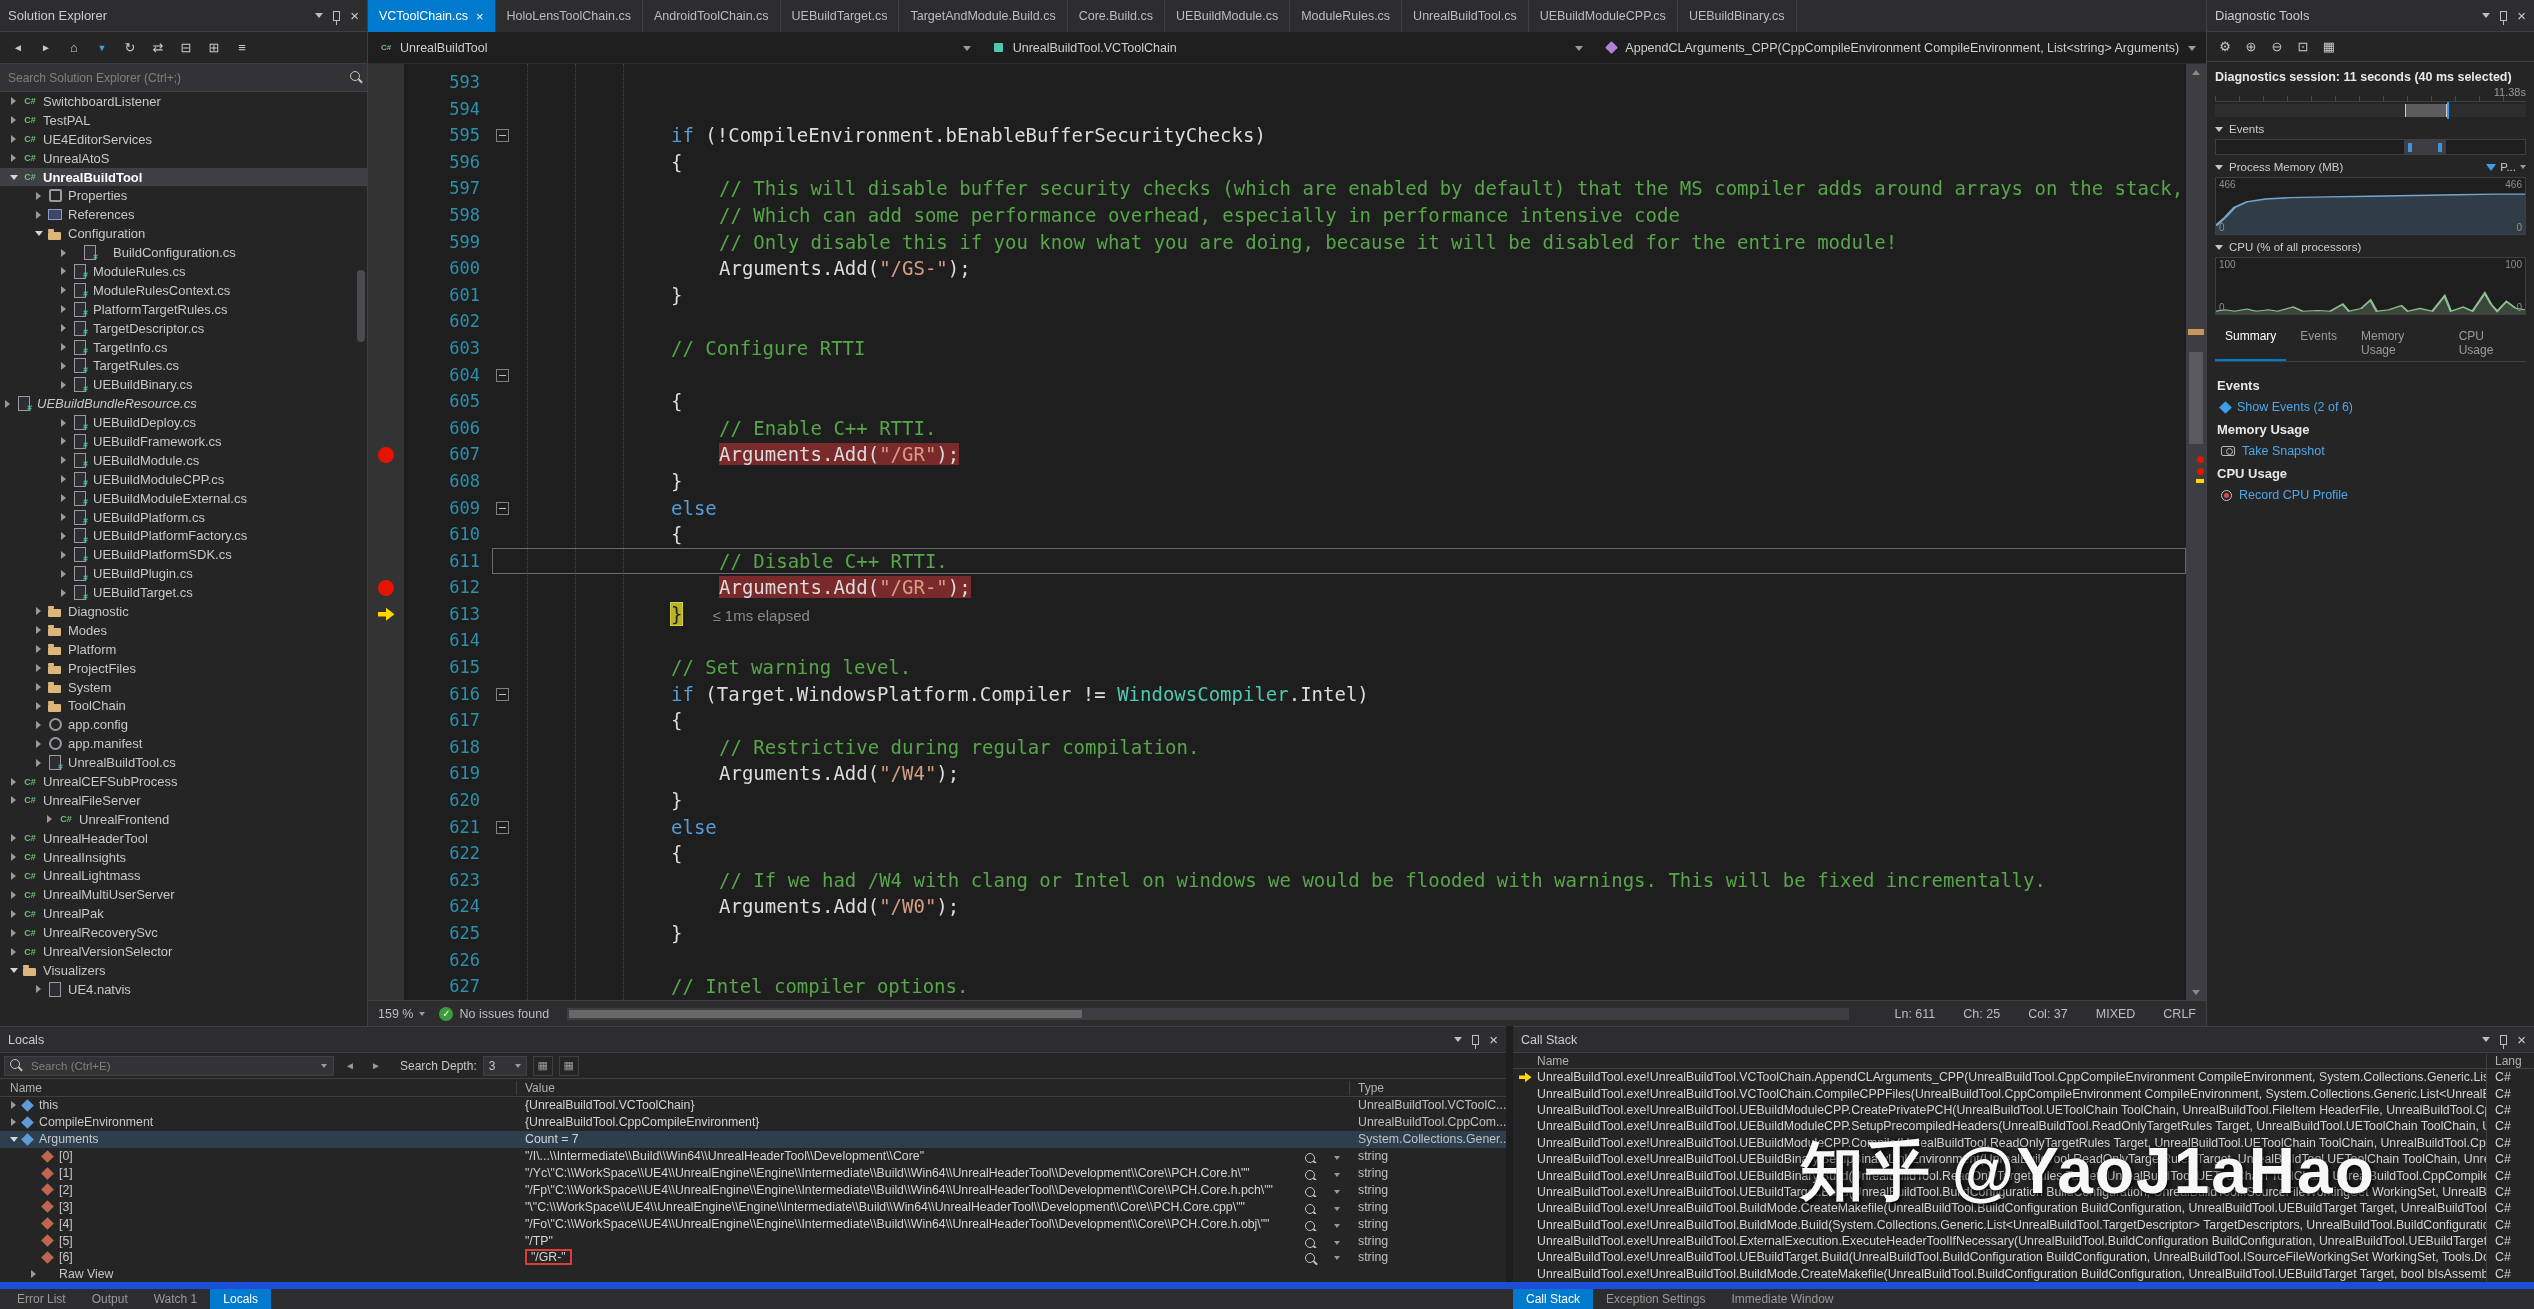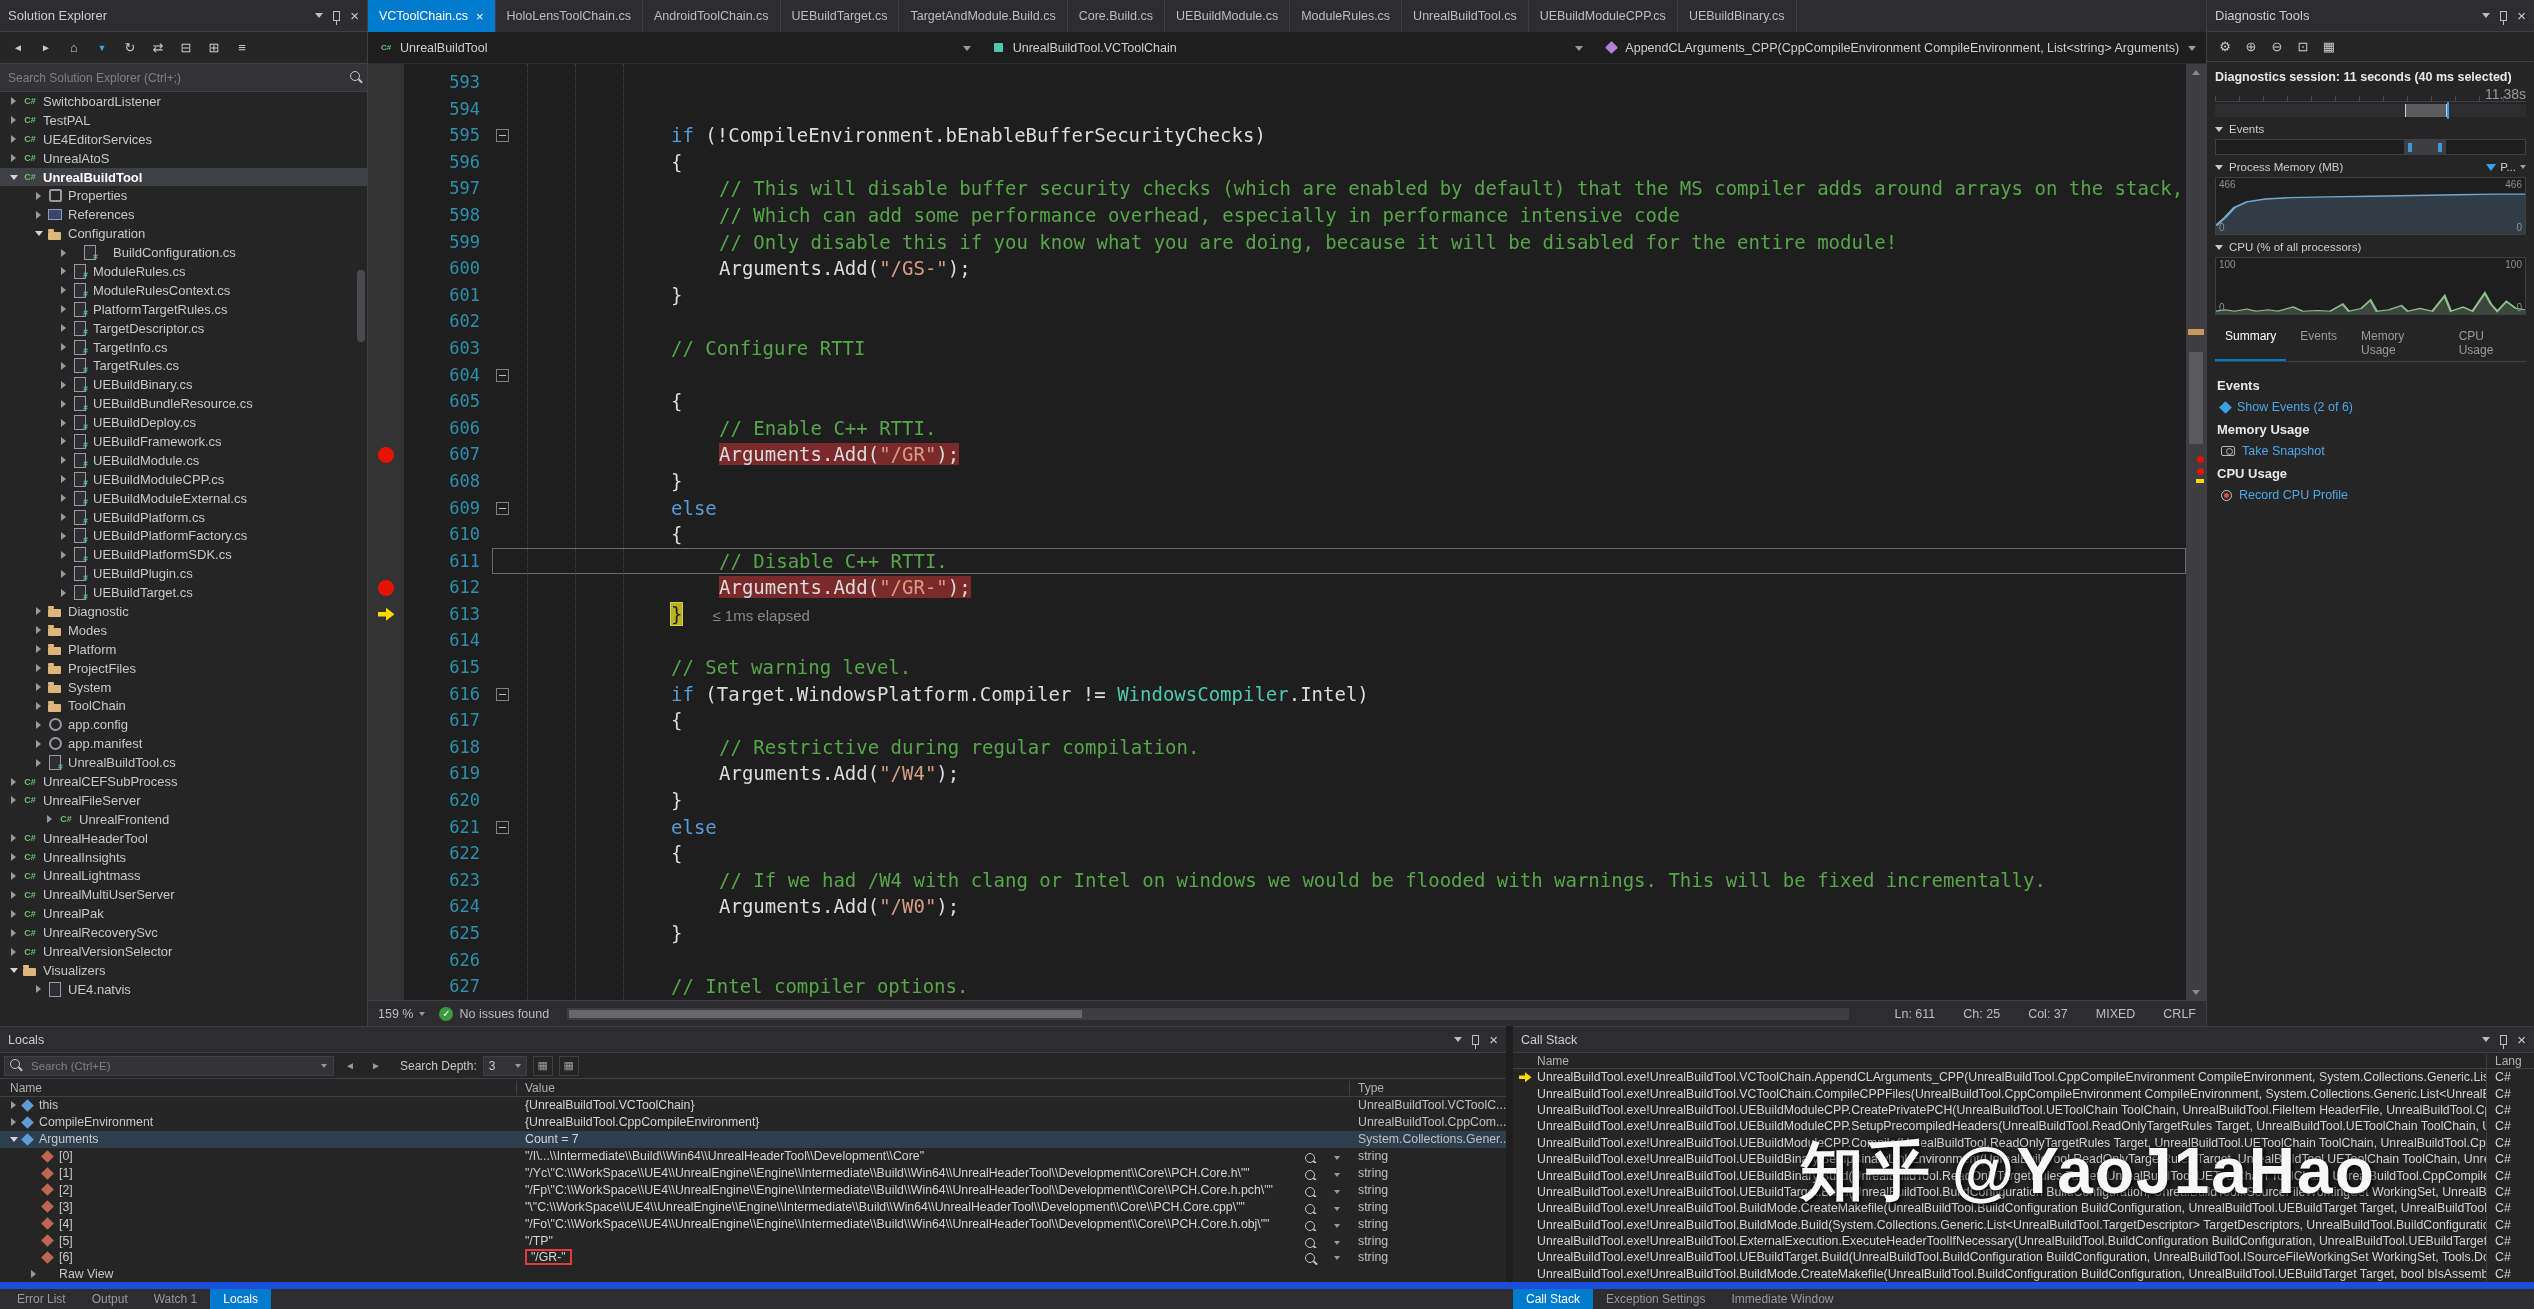--- a/index.html
+++ b/index.html
@@ -115,21 +115,21 @@
   
   #diag-toolbar{height:30px;background:#252526;display:flex;align-items:center;gap:2px;padding:0 6px;border-bottom:1px solid #3f3f46}
   .ic-settings-gear::after{content:"⚙"}
   .ic-zoom-in::after{content:"⊕"}
   .ic-zoom-out::after{content:"⊖"}
   .ic-reset-view::after{content:"⊡"}
   .ic-layout::after{content:"▦"}
   #diag-session{font-size:12.5px;font-weight:bold;color:#e8e8e8;padding:8px 8px 2px 8px;white-space:nowrap;overflow:hidden}
   #diag-ruler{height:16px;margin:0 8px;border-bottom:1px solid #3f3f46;position:relative;background:linear-gradient(to top,transparent 0,transparent 0) }
   #diag-ruler::before{content:"";position:absolute;left:0;right:0;bottom:0;height:5px;background:repeating-linear-gradient(to right,#4a4a4a 0,#4a4a4a 1px,transparent 1px,transparent 24px)}
-  #diag-time{position:absolute;right:0;top:0;font-size:14px;color:#9a9a9a}
+  #diag-time{position:absolute;right:0;top:0;font-size:11px;color:#9a9a9a}
   #diag-timeline{height:13px;margin:2px 8px 0 8px;background:#2d2d30;position:relative}
   .tl-sel{position:absolute;left:61%;width:13.5%;top:0;bottom:0;background:rgba(180,180,180,0.35);border-left:1px solid #cfcfcf;border-right:1px solid #cfcfcf}
   .tl-cursor{position:absolute;left:74.6%;top:-2px;bottom:-2px;width:2px;background:#2d9bf0}
   .diag-sec{display:flex;align-items:center;height:20px;padding:0 8px;font-size:11.5px;color:#cccccc;margin-top:2px}
   .sec-tri{border-top:5px solid #c8c8c8;border-left:4px solid transparent;border-right:4px solid transparent;margin-right:6px}
   .sec-right{margin-left:auto;display:flex;align-items:center;gap:4px;color:#c8c8c8}
   .funnel{width:0;height:0;border-left:5px solid transparent;border-right:5px solid transparent;border-top:7px solid #3aa0e8}
   .scaret{border-top:4px solid #9a9a9a;border-left:3px solid transparent;border-right:3px solid transparent}
   #ev-lane{height:16px;margin:0 8px;background:#1e1e1e;border:1px solid #3f3f46;position:relative}
   .ev-band{position:absolute;left:61%;width:13.5%;top:0;bottom:0;background:#3e3e42}
@@ -300,21 +300,21 @@
         <div class="titem" style="padding-left: 56px;">
           <span class="tw c"></span>
           <span class="ic ic-cs"></span>
           <span>TargetRules.cs</span>
         </div>
         <div class="titem" style="padding-left: 56px;">
           <span class="tw c"></span>
           <span class="ic ic-cs"></span>
           <span>UEBuildBinary.cs</span>
         </div>
-        <div class="titem" style="padding-left: 56px;">
+        <div class="titem" style=" font-style: italic;">
           <span class="tw c"></span>
           <span class="ic ic-cs"></span>
           <span>UEBuildBundleResource.cs</span>
         </div>
         <div class="titem" style="padding-left: 56px;">
           <span class="tw c"></span>
           <span class="ic ic-cs"></span>
           <span>UEBuildDeploy.cs</span>
         </div>
         <div class="titem" style="padding-left: 56px;">

